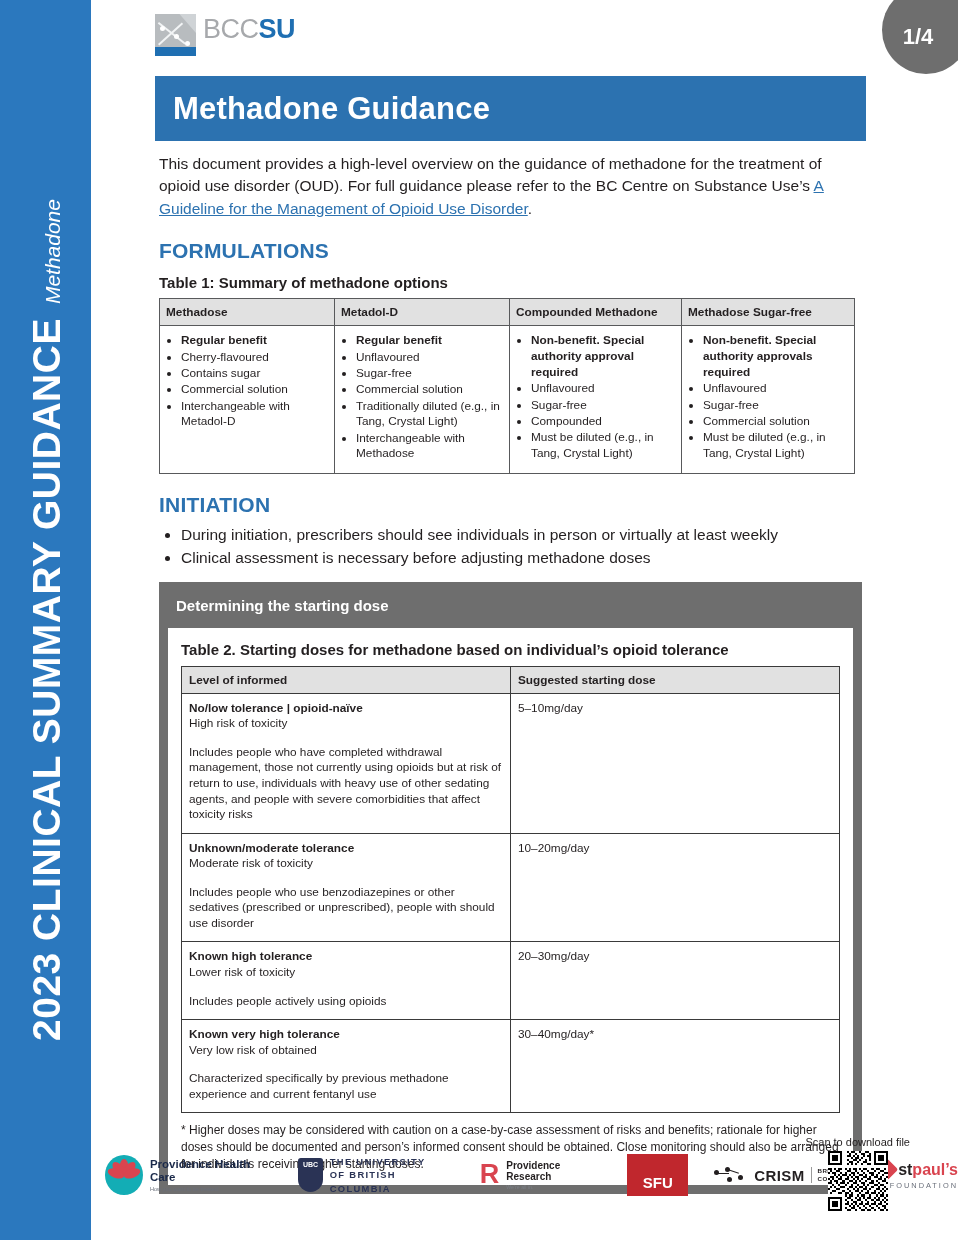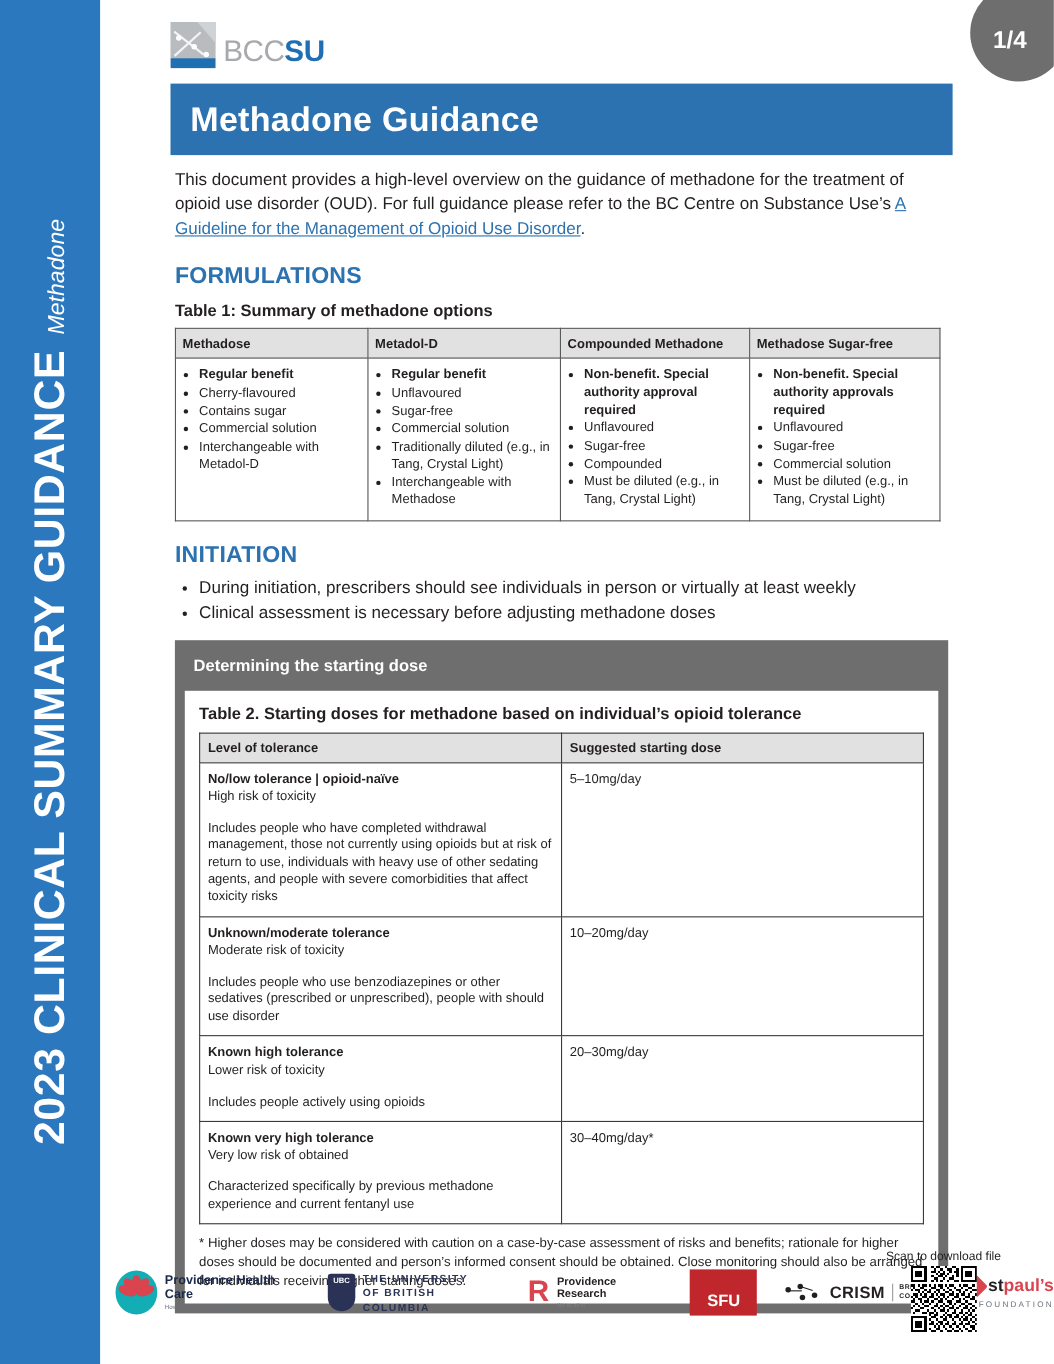--- a/index.html
+++ b/index.html
@@ -53,21 +53,21 @@
   }
 
   
   .content{
     position:absolute;
     left:155px; top:0;
     width:711px;
   }
 
   
-  .logo-row{ display:flex; align-items:flex-end; gap:7px; padding-top:14px; height:62px;}
+  .logo-row{ display:flex; align-items:flex-start; gap:7px; padding-top:14px; height:62px;}
   .logo-mark{
     width:41px; height:42px;
     background:#b8bcbf;
     position:relative;
     overflow:hidden;
     flex:0 0 auto;
   }
   .logo-mark .band{ position:absolute; left:0; bottom:0; width:100%; height:9px; background:#1f6fb2;}
   .logo-mark .tri{ position:absolute; right:-6px; top:-4px; width:0;height:0;
      border-left:26px solid transparent; border-top:30px solid #cfd3d6;}
@@ -343,21 +343,21 @@
     <li>Clinical assessment is necessary before adjusting methadone doses</li>
   </ul>
 
   <div class="graybox">
     <div class="graybox-title">Determining the starting dose</div>
     <div class="graybox-inner">
       <h4>Table 2. Starting doses for methadone based on individual’s opioid tolerance</h4>
       <table class="t2">
         <thead>
           <tr>
-            <th>Level of tolerance</th>
+            <th>Level of informed</th>
             <th class="dose">Suggested starting dose</th>
           </tr>
         </thead>
         <tbody>
           <tr>
             <td>
               <div class="tname">No/low tolerance | opioid-naïve</div>
               <div class="trisk">High risk of toxicity</div>
               <div class="tdesc">Includes people who have completed withdrawal management, those not currently using opioids but at risk of return to use, individuals with heavy use of other sedating agents, and people with severe comorbidities that affect toxicity risks</div>
             </td>

